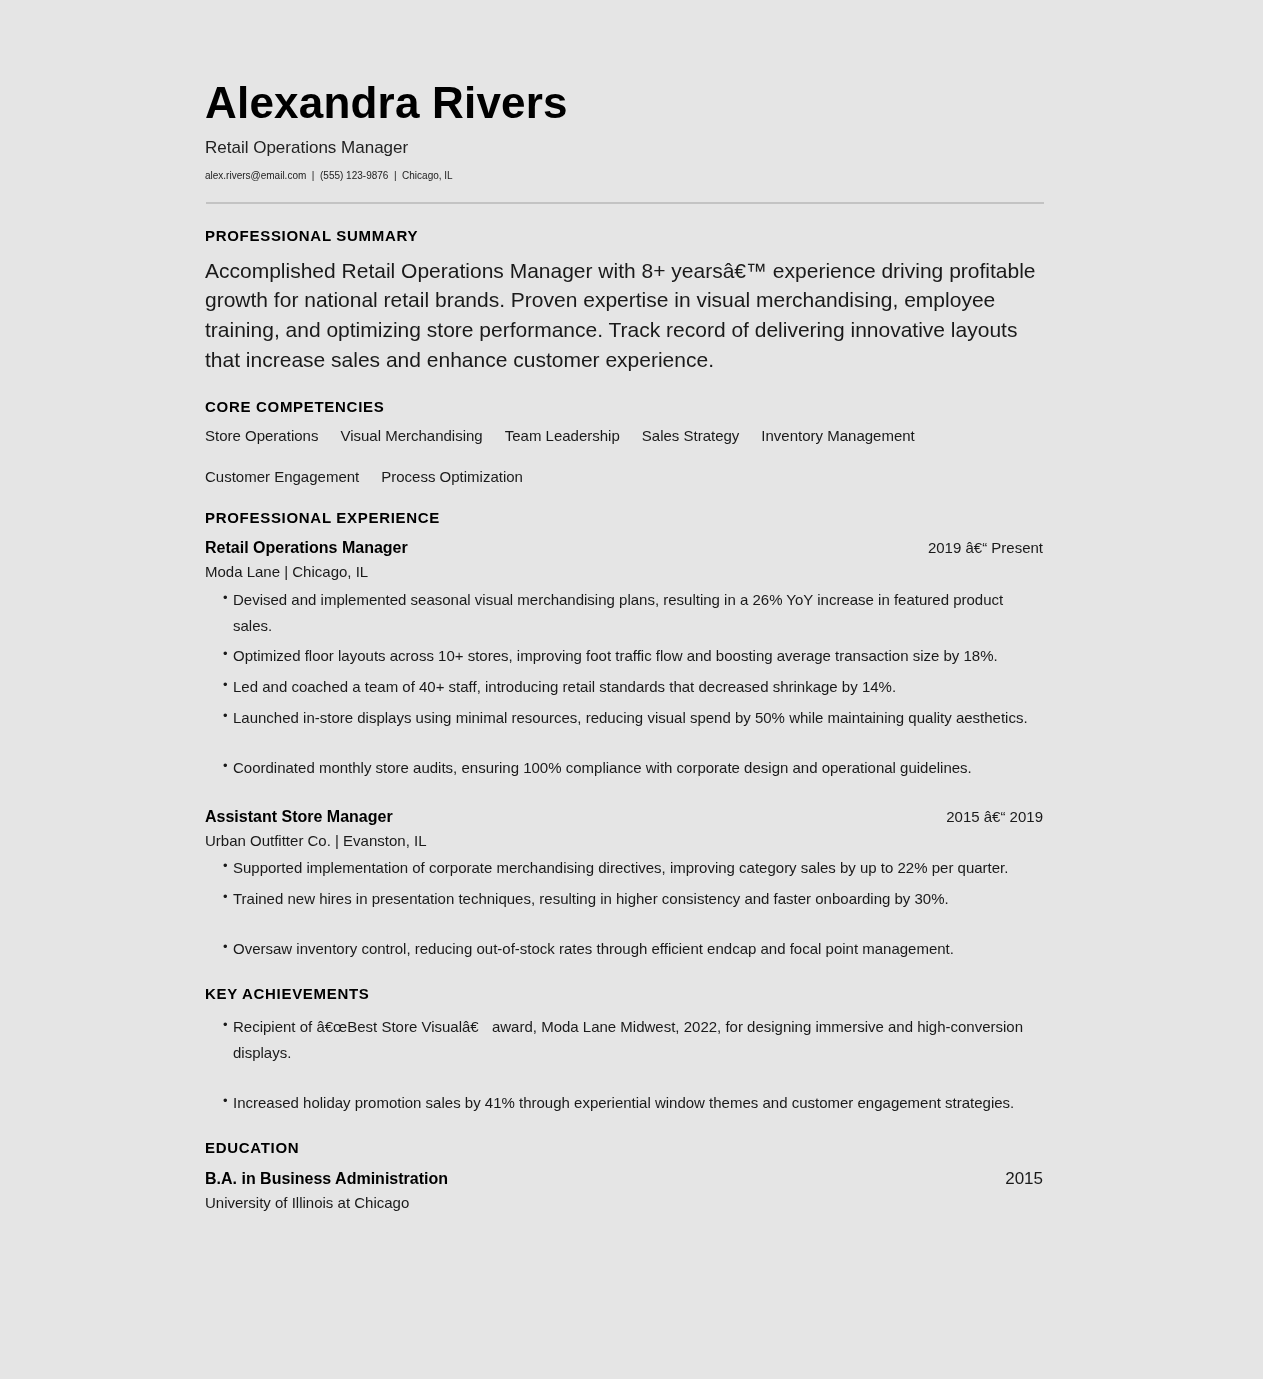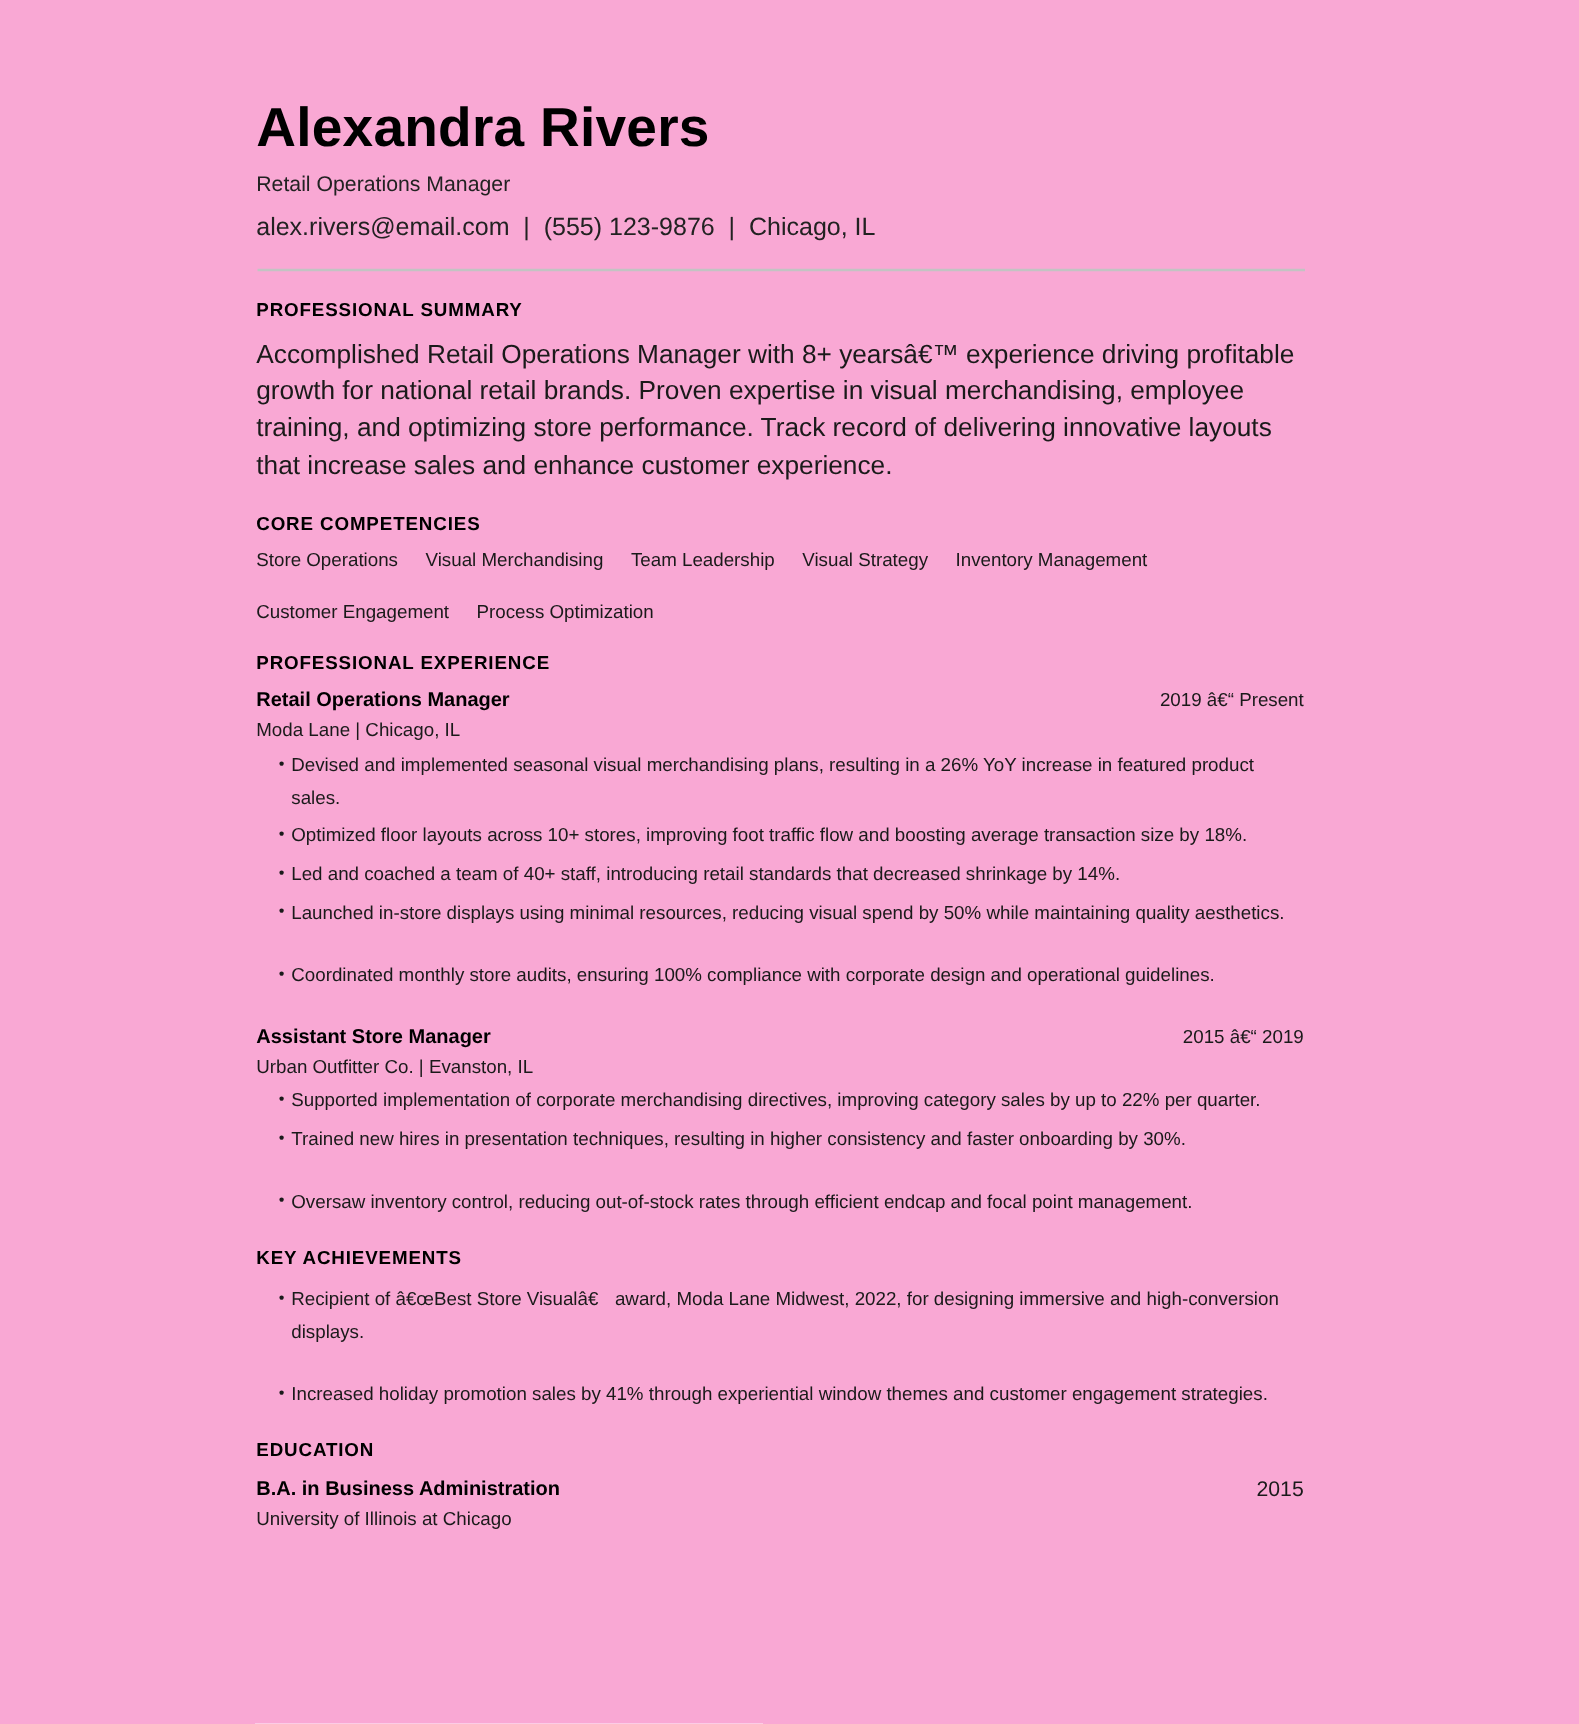--- a/index.html
+++ b/index.html
@@ -11,21 +11,21 @@
     width: 1263px;
     height: 1379px;
     font-family: "Liberation Sans", sans-serif;
     color: #1a1a1a;
     -webkit-font-smoothing: none;
   }
   .page {
     position: relative;
     width: 1263px;
     min-height: 1379px;
-    background: #f9a8d4;
+    background: #e5e5e5;
     box-sizing: border-box;
   }
   .resume {
     position: absolute;
     left: 205px;
     top: 78px;
     width: 840px;
   }
 
   
@@ -39,21 +39,21 @@
     white-space: pre;
   }
   .headline {
     font-size: 17px;
     font-weight: normal;
     color: #222222;
     margin: 0 0 10px 0;
     line-height: 1.25;
   }
   .contact {
-    font-size: 20px;
+    font-size: 10px;
     color: #222222;
     line-height: 1.3;
     margin: 0;
     white-space: pre;
   }
   .rule {
     margin-top: 20px;
     border: 0;
     border-top: 2px solid #c3c3c3;
     width: 838px;
@@ -200,21 +200,21 @@
       <div class="section-title">PROFESSIONAL SUMMARY</div>
       <p class="summary-text">Accomplished Retail Operations Manager with 8+ yearsâ€™ experience driving profitable growth for national retail brands. Proven expertise in visual merchandising, employee training, and optimizing store performance. Track record of delivering innovative layouts that increase sales and enhance customer experience.</p>
     </div>
 
     <div class="section">
       <div class="section-title">CORE COMPETENCIES</div>
       <div class="competencies">
         <span class="competency">Store Operations</span>
         <span class="competency">Visual Merchandising</span>
         <span class="competency">Team Leadership</span>
-        <span class="competency">Visual Strategy</span>
+        <span class="competency">Sales Strategy</span>
         <span class="competency">Inventory Management</span>
         <span class="competency">Customer Engagement</span>
         <span class="competency">Process Optimization</span>
       </div>
     </div>
 
     <div class="section">
       <div class="section-title">PROFESSIONAL EXPERIENCE</div>
 
       <div class="job">

